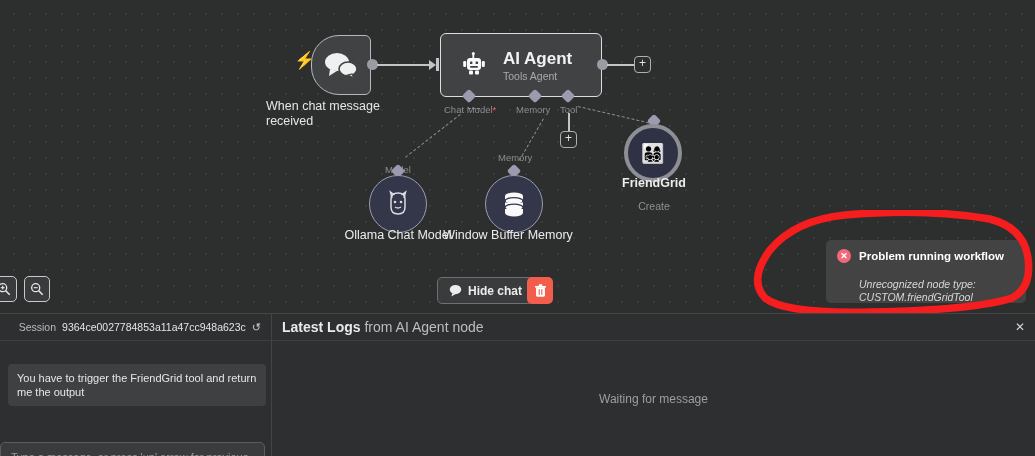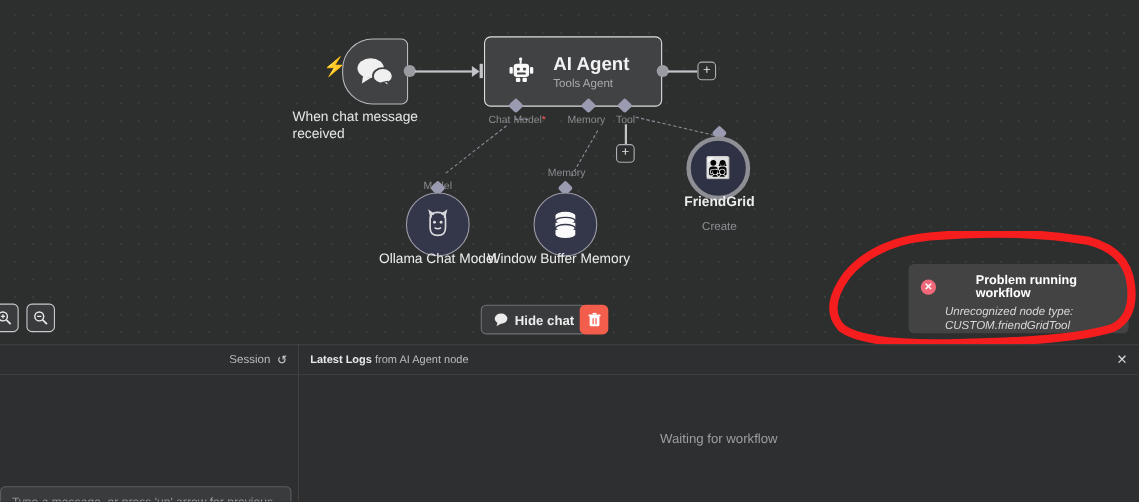--- a/index.html
+++ b/index.html
@@ -121,23 +121,23 @@
   .toast {
     position: absolute; left: 826px; top: 240px; width: 200px; height: 63px;
     background: #434344; border-radius: 5px; padding: 9px 11px 9px 11px;
   }
   .toast-head { display: flex; align-items: center; gap: 8px; }
   .toast-x {
     width: 14px; height: 14px; border-radius: 50%; background: #f0697a;
     color: #ffffff; font-size: 9px; line-height: 14px; text-align: center;
     flex: 0 0 auto; font-weight: 700;
   }
-  .toast-title { color: #ffffff; font-size: 11.5px; font-weight: 700; margin-left: 28px; }
+  .toast-title { color: #ffffff; font-size: 11.5px; font-weight: 700; }
   .toast-body {
-    margin-top: 4px; margin-left: 22px;
+    margin-top: 15px; margin-left: 22px;
     color: #d8d8da; font-size: 10.5px; font-style: italic; line-height: 13px;
   }
   .annot { position: absolute; left: 740px; top: 210px; pointer-events: none; }
 
   
   .bottom { position: absolute; left: 0; top: 313px; width: 906px; height: 143px; }
   .chat-panel {
     position: absolute; left: 0; top: 0; width: 272px; height: 143px;
     background: #2e2f30; border-top: 1px solid #434445; border-right: 1px solid #434445;
   }
@@ -161,21 +161,21 @@
   }
 
   .logs-panel {
     position: absolute; left: 272px; top: 0; width: 763px; height: 143px;
     background: #2e2f30; border-top: 1px solid #434445;
   }
   .logs-header {
     height: 27px; border-bottom: 1px solid #3d3e3f;
     display: flex; align-items: center; padding: 0 10px;
   }
-  .logs-title { color: #e9e9eb; font-size: 10px; font-weight: 600; }
+  .logs-title { color: #e9e9eb; font-size: 14px; font-weight: 600; }
   .logs-title .muted { color: #bcbdbf; font-weight: 400; }
   .logs-close { margin-left: auto; color: #d4d5d7; font-size: 12px; }
   .logs-waiting {
     position: absolute; left: 0; top: 27px; width: 100%; height: 116px;
     display: flex; align-items: center; justify-content: center;
     color: #9d9ea0; font-size: 12px;
   }
 </style>
 </head>
 <body>
@@ -323,26 +323,28 @@
 
   <svg class="annot" width="295" height="110" viewBox="0 0 295 110">
     <path d="M105 5 Q55 10 30 40 Q8 70 25 88 Q45 104 130 102 Q235 100 272 88 Q292 78 288 48 Q284 18 250 9 Q185 -2 105 5 Z" fill="none" stroke="#f51d1d" stroke-width="7.5" stroke-linecap="round" stroke-linejoin="round"></path>
   </svg>
 
   <div class="bottom">
 
     <div class="chat-panel">
       <div class="chat-header">
         <span class="session-label">Session</span>
+        <span class="session-id">9364ce0027784853a11a47cc948a623c</span>
         <span class="refresh-icon">↺</span>
       </div>
+      <div class="chat-msg">You have to trigger the FriendGrid tool and return me the output</div>
       <div class="chat-input">Type a message, or press 'up' arrow for previous one</div>
     </div>
 
     <div class="logs-panel">
       <div class="logs-header">
         <div class="logs-title"><span>Latest Logs</span><span class="muted"> from AI Agent node</span></div>
         <div class="logs-close">✕</div>
       </div>
-      <div class="logs-waiting">Waiting for workflow</div>
+      <div class="logs-waiting">Waiting for message</div>
     </div>
   </div>
 </div>
 
 </body></html>

